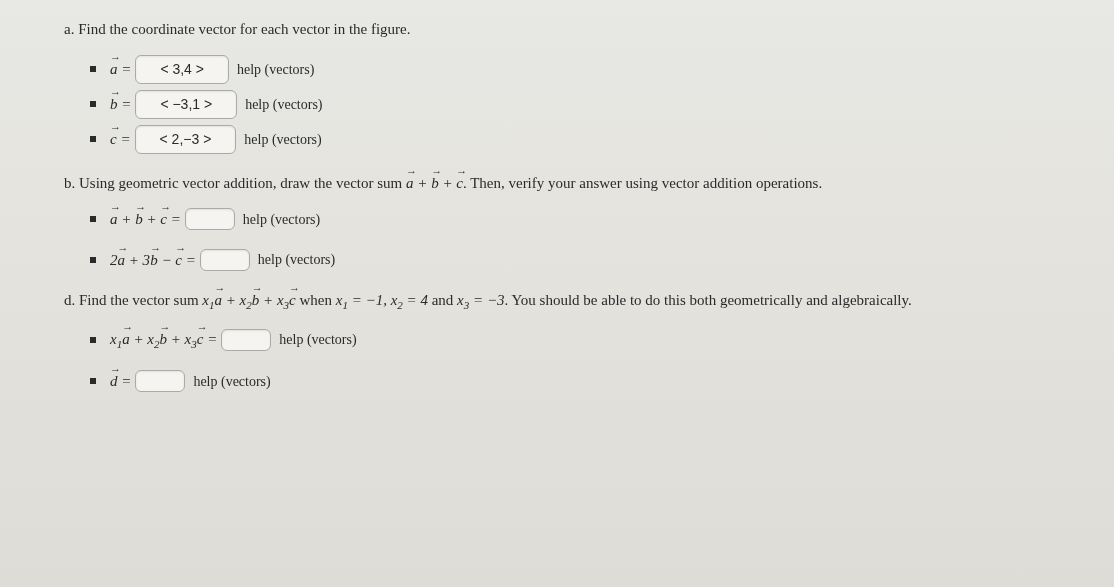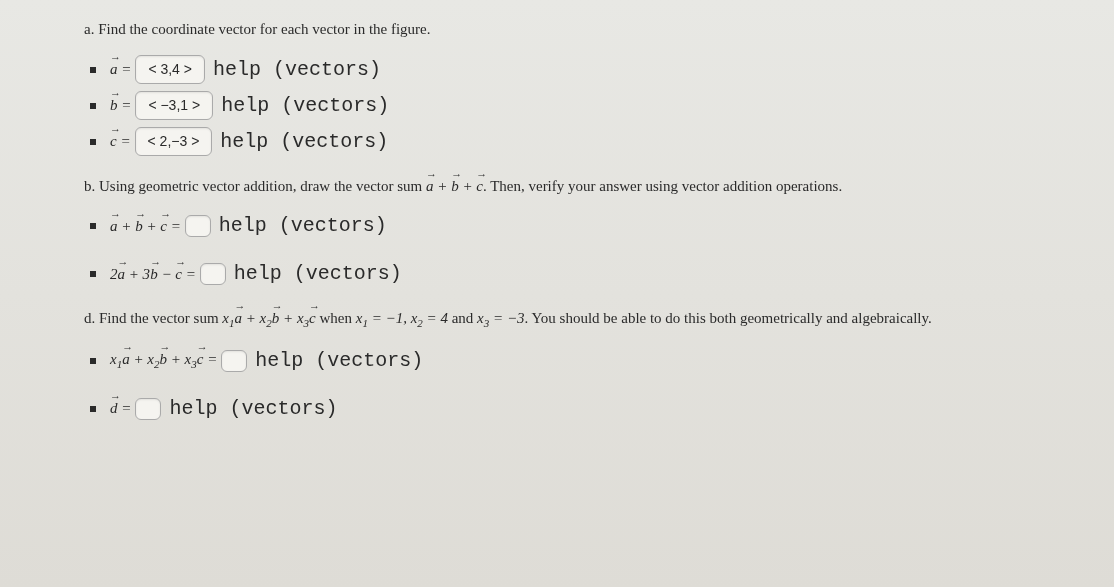--- a/index.html
+++ b/index.html
@@ -47,41 +47,41 @@
       top: -10px;
       left: 0;
       font-size: 11px;
       font-style: normal;
     }
     .input-box {
       display: inline-block;
       border: 1px solid #aaa;
       border-radius: 6px;
       background: #f5f4f0;
-      padding: 3px 12px;
+      padding: 3px 24px;
       margin: 0 4px;
       font-family: Arial, sans-serif;
       font-size: 14px;
       min-width: 30px;
       min-height: 22px;
       box-shadow: inset 0 1px 2px rgba(0,0,0,0.08);
     }
     .input-box.empty {
       min-width: 26px;
     }
     .help-link {
       margin-left: 4px;
-      font-family: Liberation Mono, monospace;
-      font-size: 20px;
+      font-family: Liberation Serif, serif;
+      font-size: 14px;
     }
     .section {
       margin-bottom: 16px;
     }
     .indent-text {
-      margin-left: 44px;
+      margin-left: 24px;
     }
     .sub {
       font-size: 11px;
       vertical-align: sub;
     }
   </style>
 </head>
 <body>
 
 <div class="section">

